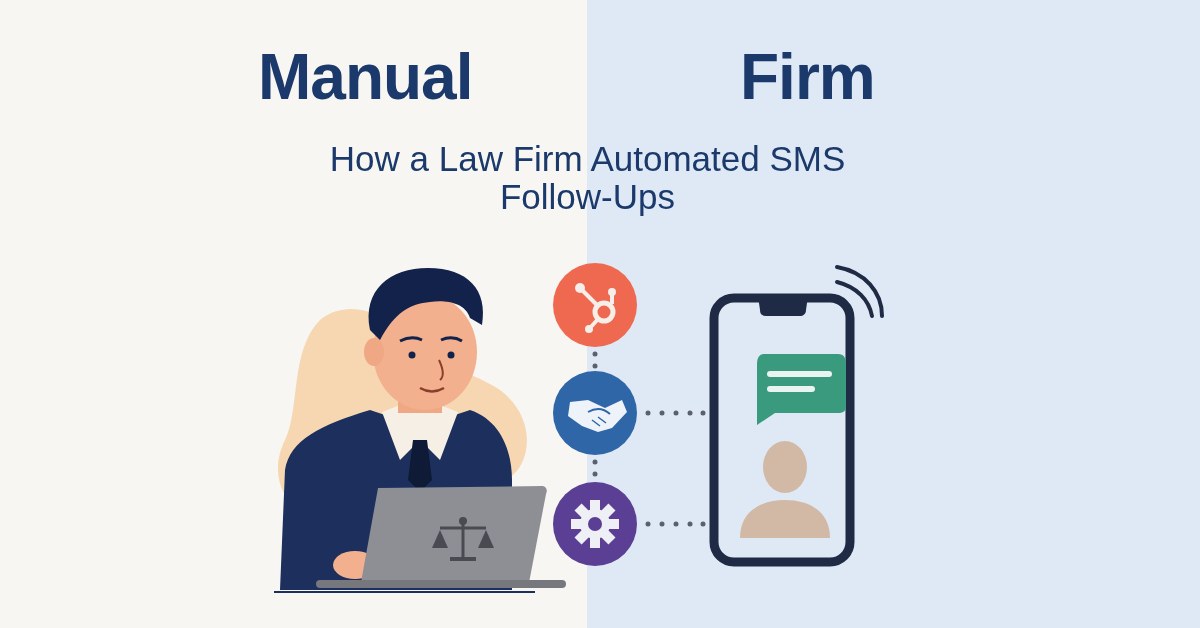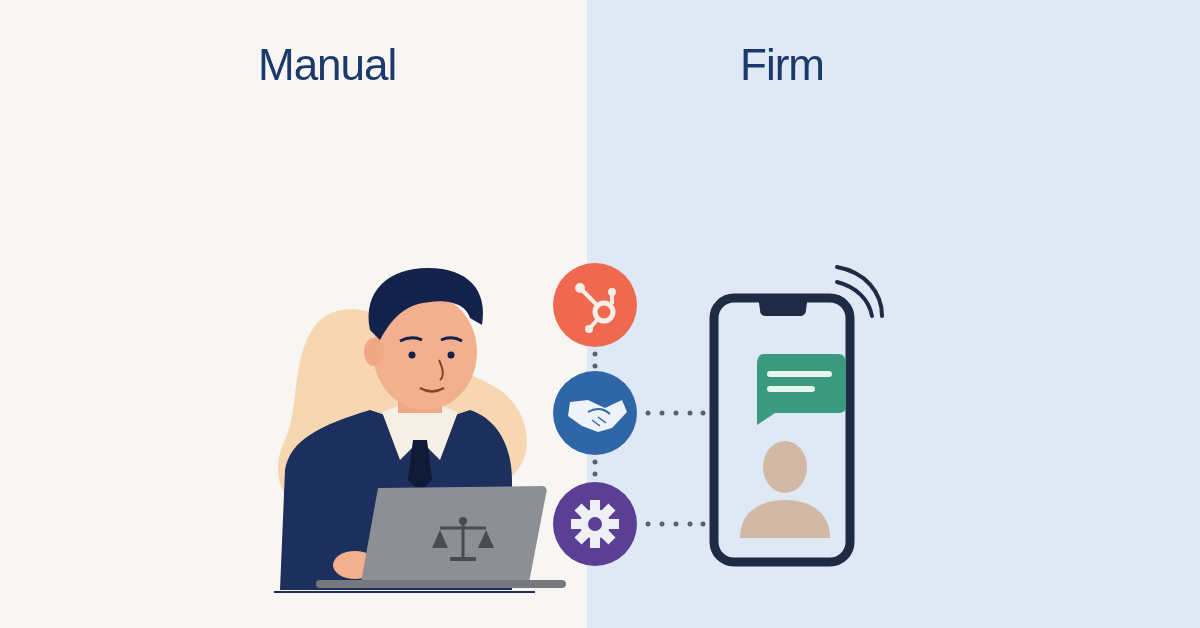--- a/index.html
+++ b/index.html
@@ -1,35 +1,37 @@
 <!DOCTYPE html>
 <html><head>
 <meta charset="utf-8">
 <style>
   html,body{margin:0;padding:0;}
   body{width:1200px;height:628px;overflow:hidden;position:relative;font-family:"Liberation Sans",sans-serif;}
   .bg-left{position:absolute;left:0;top:0;width:587px;height:628px;background:#f7f6f2;}
   .bg-right{position:absolute;left:587px;top:0;width:613px;height:628px;background:#dfe9f5;}
-  .heading{position:absolute;top:40px;font-weight:normal;font-size:44px;color:#1b3a6b;letter-spacing:-1px;}
+  .heading{position:absolute;top:40px;font-weight:bold;font-size:64px;color:#1b3a6b;letter-spacing:-1px;}
   .h-manual{left:258px;}
   .h-smart{left:740px;}
   .subtitle{position:absolute;top:140px;left:0;width:1175px;text-align:center;font-size:35px;line-height:38px;color:#1b3a6b;}
   .subtitle span{display:block;}
   svg.art{position:absolute;left:0;top:0;}
 </style>
 </head>
 <body>
 
 <div class="bg-left"></div>
 <div class="bg-right"></div>
 
 <div class="heading h-manual">Manual</div>
 <div class="heading h-smart">Firm</div>
 
 <div class="subtitle">
+  <span>How a Law Firm Automated SMS</span>
+  <span>Follow-Ups</span>
 </div>
 
 <svg class="art" width="1200" height="628" viewBox="0 0 1200 628">
 
   <g fill="#5a6070">
     <circle cx="595" cy="354" r="2.5"></circle>
       <circle cx="595" cy="366" r="2.5"></circle>
     <circle cx="595" cy="462" r="2.5"></circle>
       <circle cx="595" cy="474" r="2.5"></circle>
     <circle cx="648" cy="413" r="2.5"></circle>

